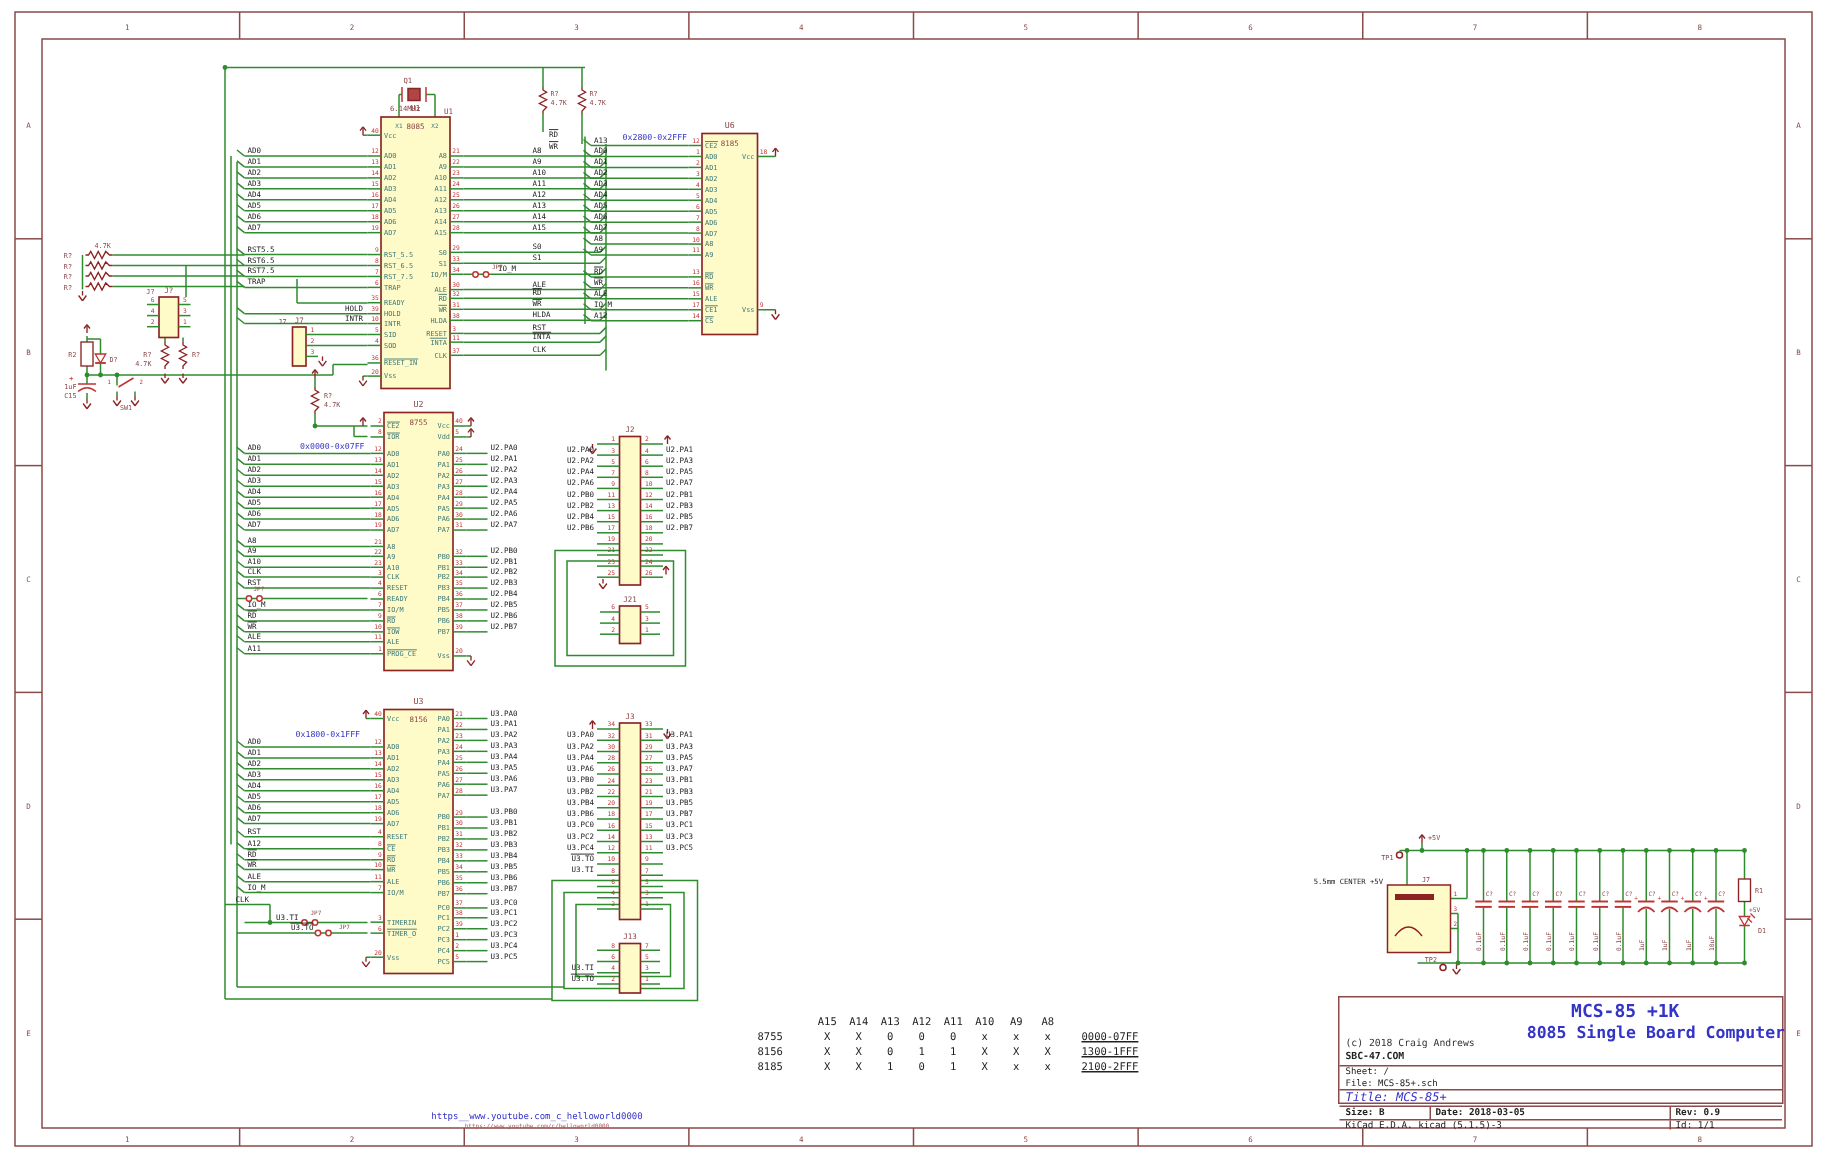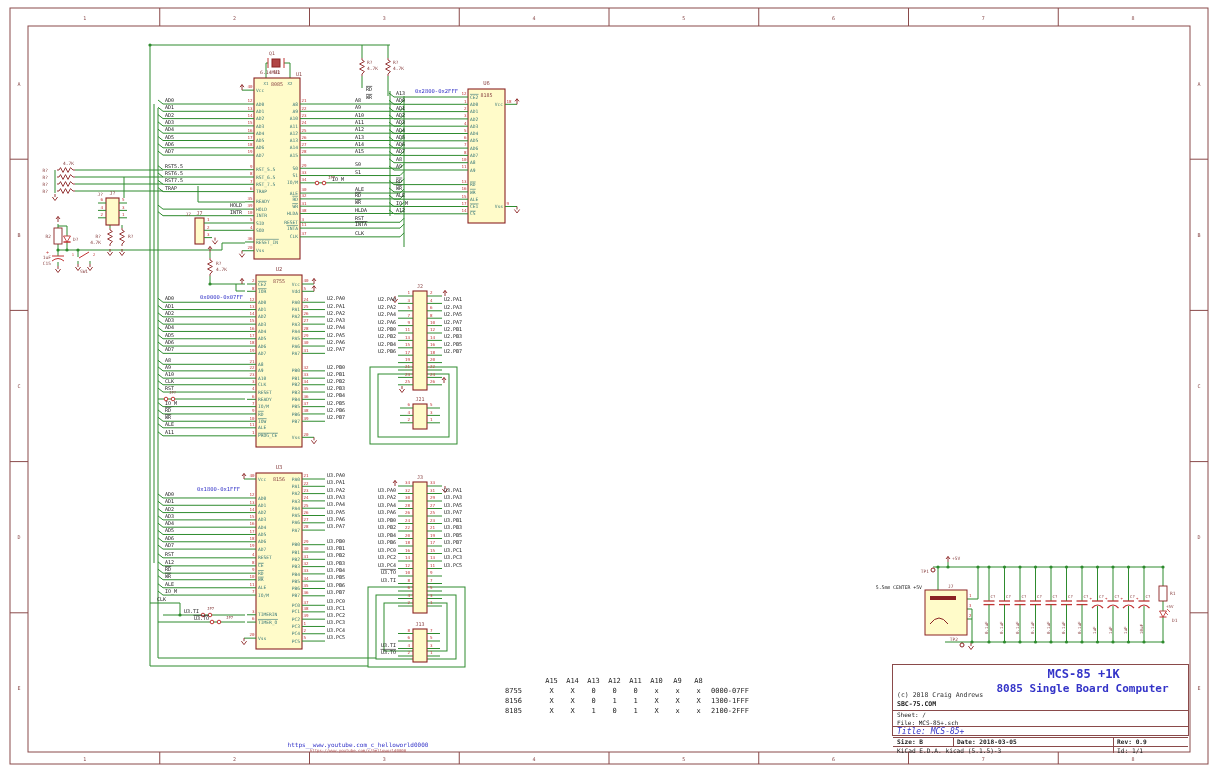--- a/index.html
+++ b/index.html
@@ -10,33 +10,33 @@
   .ov{position:absolute;}
   #tb{left:892px;top:664px;width:297px;height:72px;border:1px solid #8a4a4a;box-sizing:border-box;}
   .tbrow{position:absolute;left:0;right:0;box-sizing:border-box;border-bottom:1px solid #8a4a4a;}
   .tb-top{top:0;height:46px;}
   .tb-sheet{top:46px;height:16px;}
   .tb-title{top:62px;height:11px;}
   .tb-r1{top:73px;height:9px;}
   .tb-r2{top:82px;height:6px;border-bottom:none;}
   .tb-big1{position:absolute;left:88px;top:2px;width:205px;text-align:center;
            font-size:12px;font-weight:bold;color:#3434c8;white-space:nowrap;}
-  .tb-big2{position:absolute;left:82px;top:17px;width:215px;text-align:center;
+  .tb-big2{position:absolute;left:82px;top:17px;width:215px;text-align:right;
            font-size:11px;font-weight:bold;color:#3434c8;white-space:nowrap;}
   .tb-copy{position:absolute;left:4px;top:26px;font-size:6.5px;color:#333;text-align:right;}
   .tb-site{position:absolute;left:4px;top:35px;font-size:6.5px;font-weight:bold;color:#222;}
   .tb-sm{position:absolute;left:4px;font-size:6px;color:#222;white-space:nowrap;}
   .tb-ttl{position:absolute;left:4px;top:0px;font-size:8px;font-weight:normal;font-style:italic;color:#3434c8;white-space:nowrap;}
   .tb-cell{position:absolute;top:0;font-size:6.2px;font-weight:bold;color:#222;white-space:nowrap;}
   .vdiv{position:absolute;top:0;bottom:0;width:0;border-left:1px solid #8a4a4a;}
   #memmap{left:505px;top:676px;width:300px;font-size:7px;color:#222;}
   .mmrow{display:flex;height:10px;line-height:10px;}
   .mm-dev{width:36px;}
   .mm-bit{width:21px;text-align:center;}
-  .mm-rng{margin-left:2px;}
+  .mm-rng{margin-left:12px;text-decoration:underline;}
   #yt{left:258px;top:741px;width:200px;text-align:center;}
   #yt .l1{font-size:6px;color:#3434c8;white-space:nowrap;}
   #yt .l2{font-size:4px;color:#b05555;white-space:nowrap;}
 </style>
 </head>
 <body>
 
 <div id="stage">
   <svg id="sch" width="1218" height="772">
       <g>
@@ -1454,21 +1454,21 @@
         <text x="969" y="607" font-size="4" fill="#c03434" text-anchor="start">3</text>
         <text x="969" y="617" font-size="4" fill="#c03434" text-anchor="start">2</text>
       </g>
     </svg>
 
   <div id="tb" class="ov">
     <div class="tbrow tb-top">
       <div class="tb-big1">MCS-85 +1K</div>
       <div class="tb-big2">8085 Single Board Computer</div>
       <div class="tb-copy">(c) 2018 Craig Andrews</div>
-      <div class="tb-site">SBC-75.COM</div>
+      <div class="tb-site">SBC-47.COM</div>
     </div>
     <div class="tbrow tb-sheet">
       <div class="tb-sm" style="top:0px">Sheet: /</div>
       <div class="tb-sm" style="top:8px">File: MCS-85+.sch</div>
     </div>
     <div class="tbrow tb-title">
       <div class="tb-ttl">Title: MCS-85+</div>
     </div>
     <div class="tbrow tb-r1">
       <span class="tb-cell" style="left:4px">Size: B</span>

